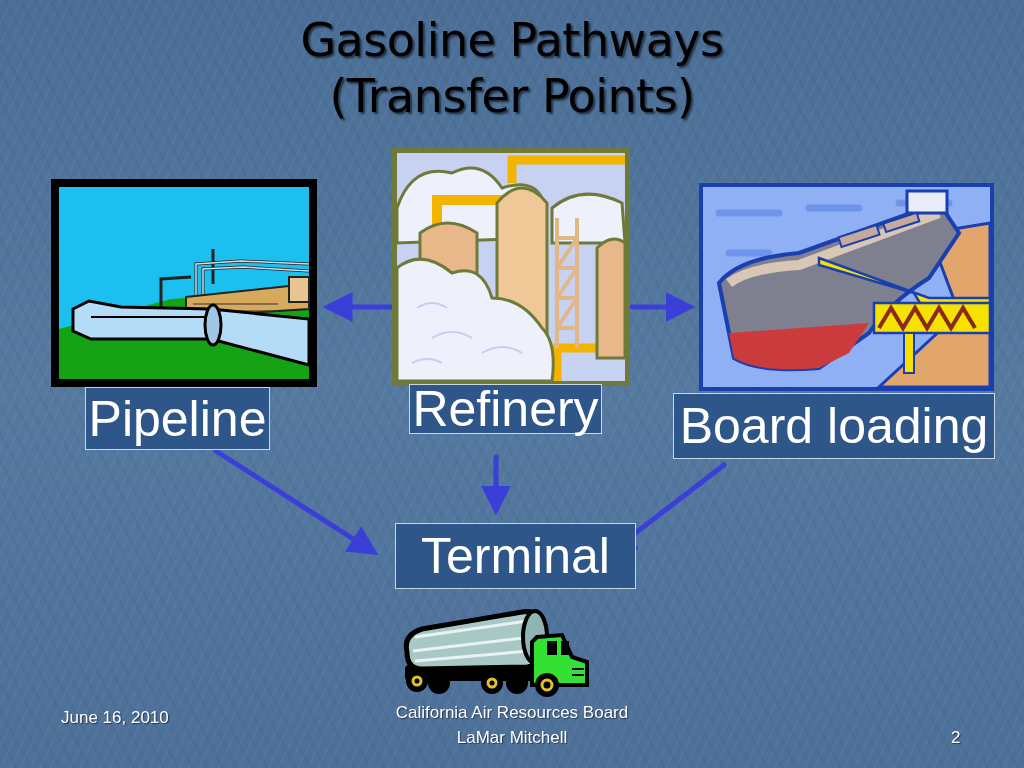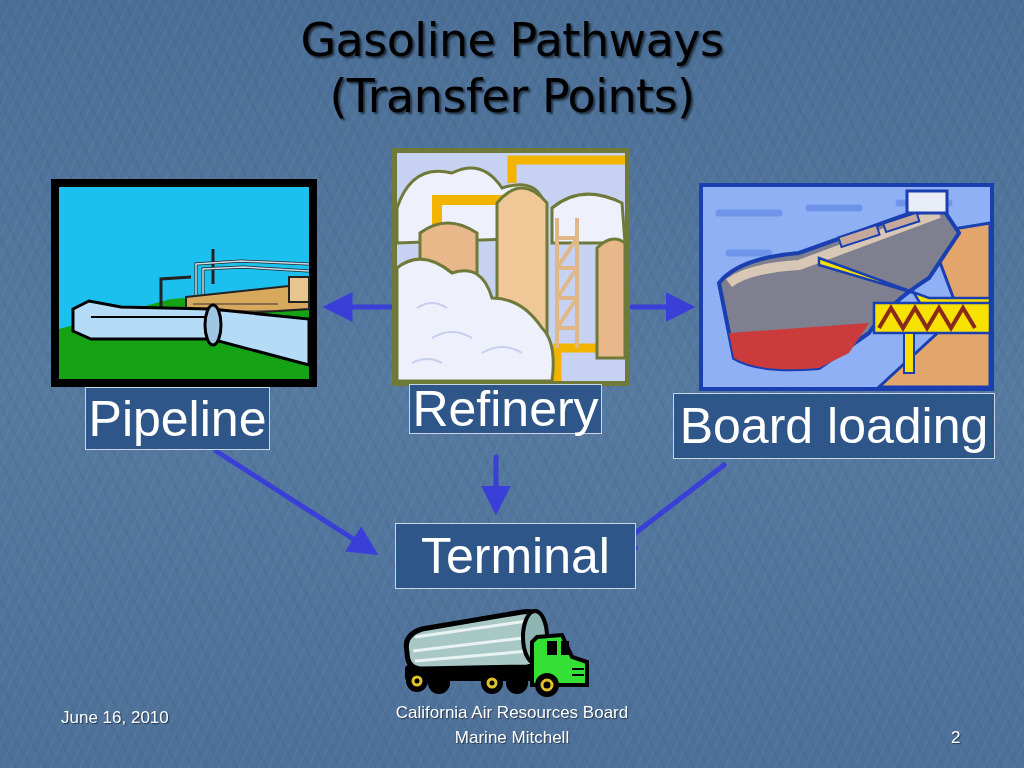--- a/index.html
+++ b/index.html
@@ -175,14 +175,14 @@
   </g>
   <g fill="none" stroke="#e2c22a" stroke-width="3">
     <circle cx="20" cy="74" r="4"></circle>
       <circle cx="95" cy="76" r="4"></circle>
       <circle cx="150" cy="78" r="5"></circle>
   </g>
 </svg>
 
 <div class="footer" style="left:61px;top:708px;">June 16, 2010</div>
 <div class="footer" style="left:0;width:1024px;text-align:center;top:703px;">California Air Resources Board</div>
-<div class="footer" style="left:0;width:1024px;text-align:center;top:728px;">Marine Mitchell</div>
+<div class="footer" style="left:0;width:1024px;text-align:center;top:728px;">LaMar Mitchell</div>
 <div class="footer" style="left:951px;top:728px;">2</div>
 
 </body></html>

